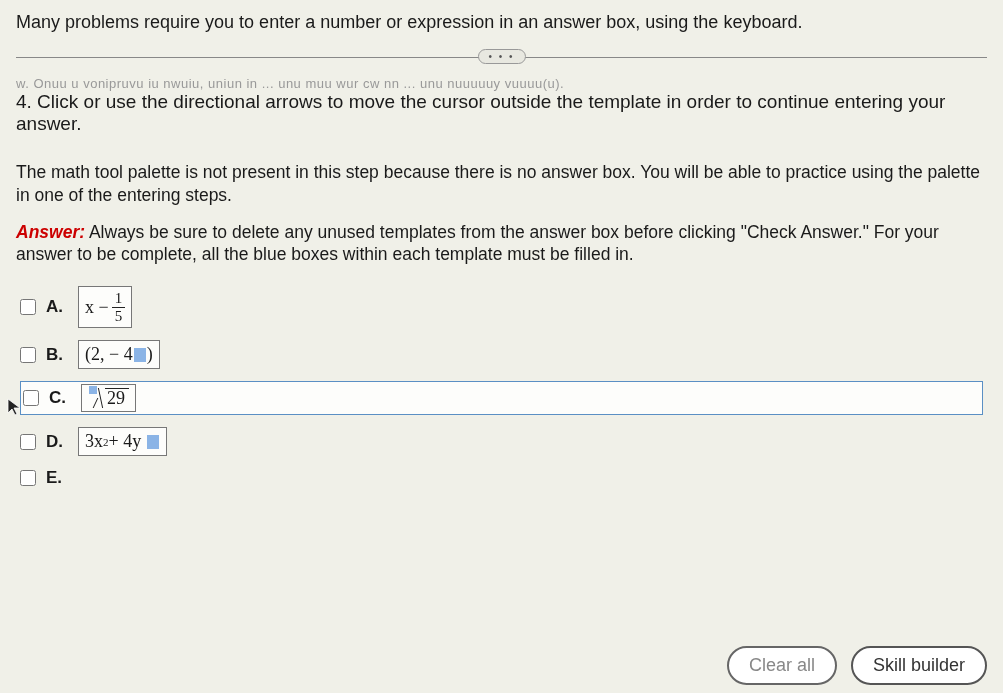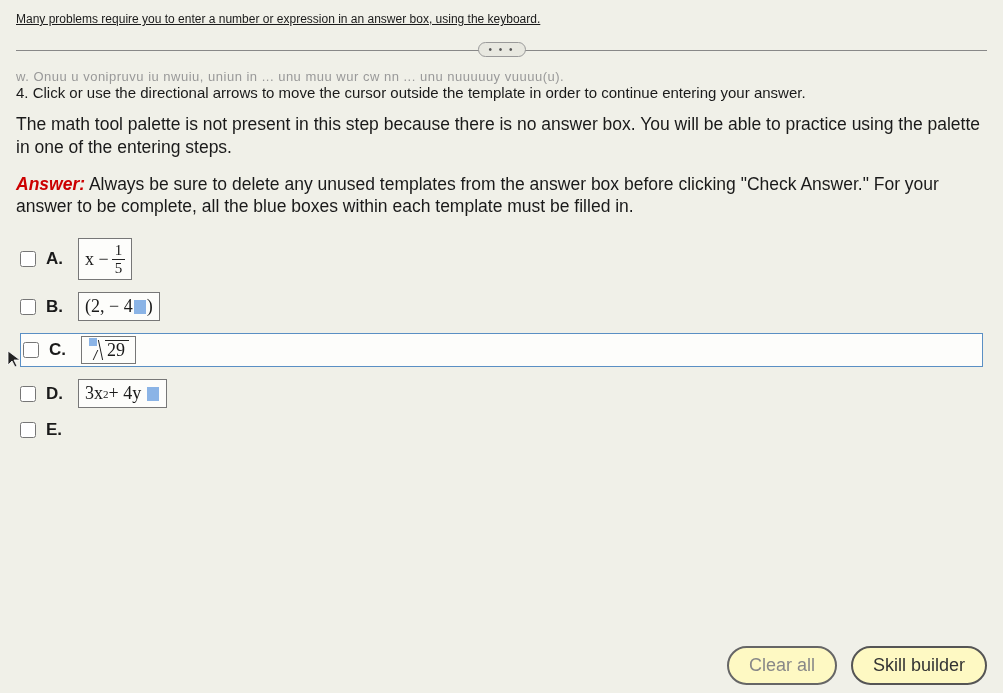--- a/index.html
+++ b/index.html
@@ -7,23 +7,22 @@
   font-family: Arial, Helvetica, sans-serif;
   background: #f0f0e8;
   width: 1003px;
   height: 693px;
   overflow: hidden;
   position: relative;
   color: #1a1a1a;
 }
 .container { padding: 8px 16px; }
 .top-instruction {
-  font-size: 12px;
+  font-size: 18px;
   padding: 4px 0 16px 0;
-  text-decoration: underline;
 }
 .hr-wrap { position: relative; margin: 8px 0 18px 0; }
 .hr-line { border: none; border-top: 1px solid #888; }
 .hr-pill {
   position: absolute;
   left: 50%;
   top: -8px;
   transform: translateX(-50%);
   background: #e8e8e0;
   border: 1px solid #999;
@@ -33,21 +32,21 @@
   padding: 1px 10px;
   letter-spacing: 2px;
 }
 .faded-line {
   color: #999;
   font-size: 13px;
   letter-spacing: 0.5px;
   white-space: nowrap;
   overflow: hidden;
 }
-.step4 { font-size: 15px; margin-bottom: 12px; }
+.step4 { font-size: 19px; margin-bottom: 26px; }
 .para { font-size: 17.5px; margin-bottom: 14px; line-height: 1.3; }
 .careful { color: #c00; font-style: italic; font-weight: bold; }
 .options { margin-top: 10px; }
 .option-row {
   display: flex;
   align-items: center;
   gap: 10px;
   padding: 6px 4px;
   font-size: 17px;
 }
@@ -138,21 +137,21 @@
 .plain-text { font-size: 17px; }
 .bottom-bar {
   position: absolute;
   bottom: 8px;
   right: 16px;
   display: flex;
   gap: 14px;
 }
 .pill-btn {
   border: 2px solid #666;
-  background: #fef9c3;
+  background: #ffffff;
   color: #888;
   border-radius: 22px;
   padding: 7px 20px;
   font-size: 18px;
   cursor: pointer;
 }
 .pill-btn.skill { color: #333; border-color: #555; }
 .pill-btn.check {
   background: #b5b5b5;
   color: #eee;

